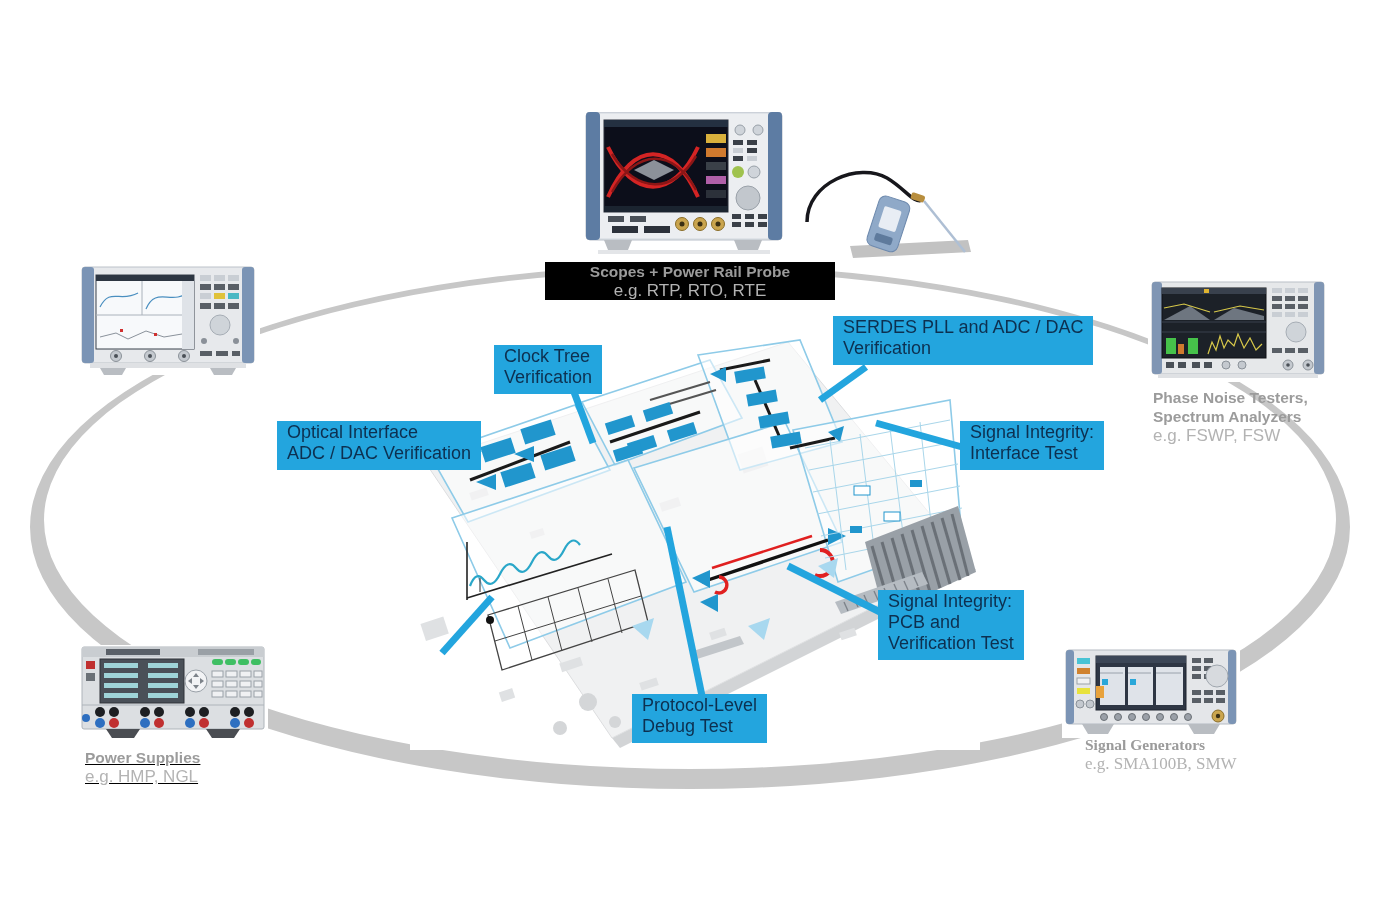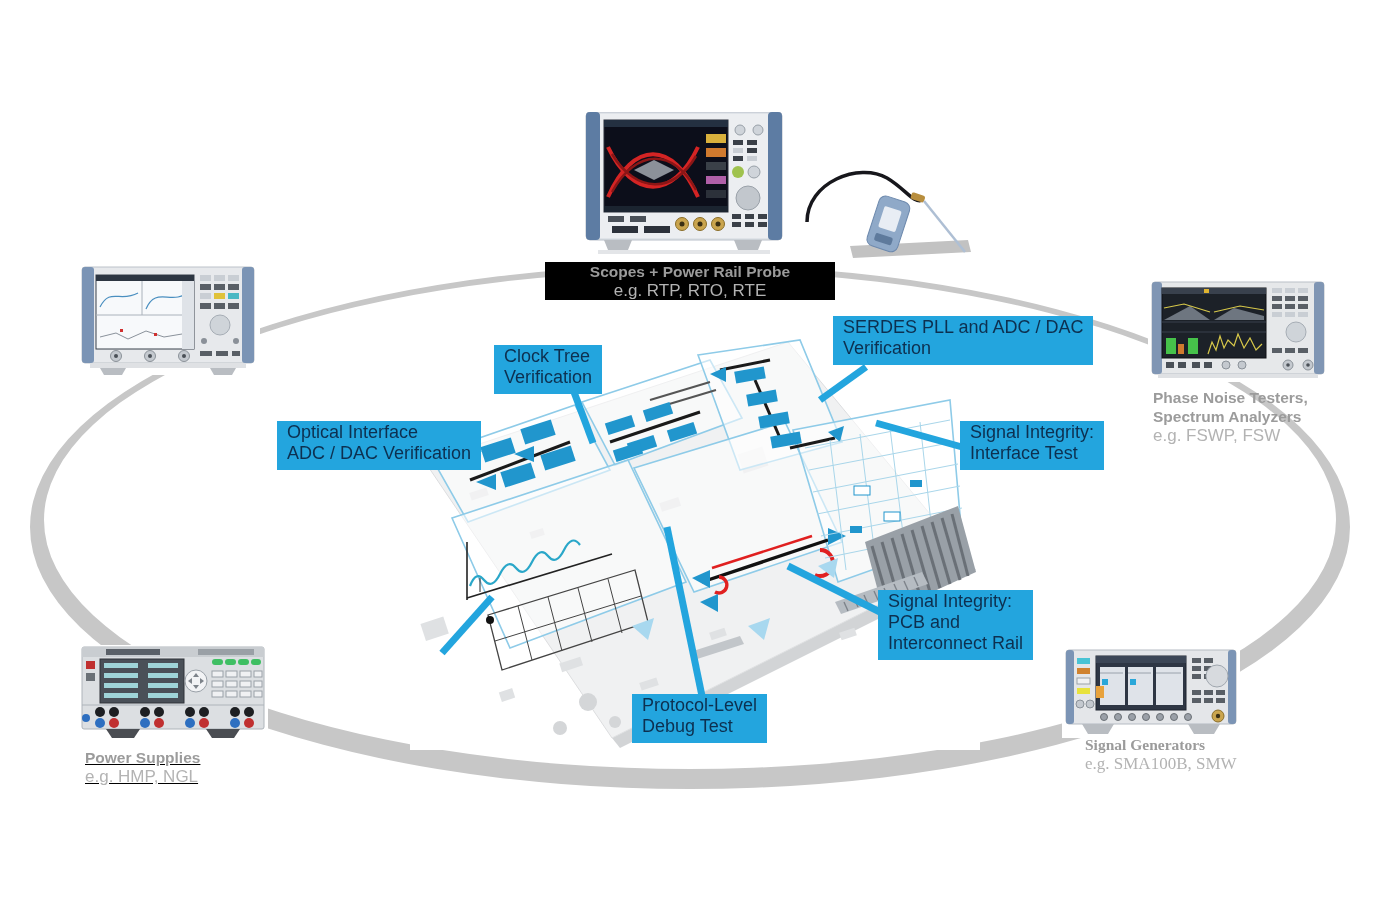--- a/index.html
+++ b/index.html
@@ -498,21 +498,21 @@
   </div>
 
   <div class="callout" style="left:960px;top:421px;">
     <div>Signal Integrity:</div>
     <div>Interface Test</div>
   </div>
 
   <div class="callout" style="left:878px;top:590px;">
     <div>Signal Integrity:</div>
     <div>PCB and</div>
-    <div>Interconnect Rail</div>
+    <div>Verification Test</div>
   </div>
 
 
   <div class="callout" style="left:632px;top:694px;">
     <div>Protocol-Level</div>
     <div>Debug Test</div>
   </div>
 
   <div class="caption center-cap" style="left:545px;top:262px;width:290px;background:#000000;">
     <div class="cap-title">Scopes + Power Rail Probe</div>

